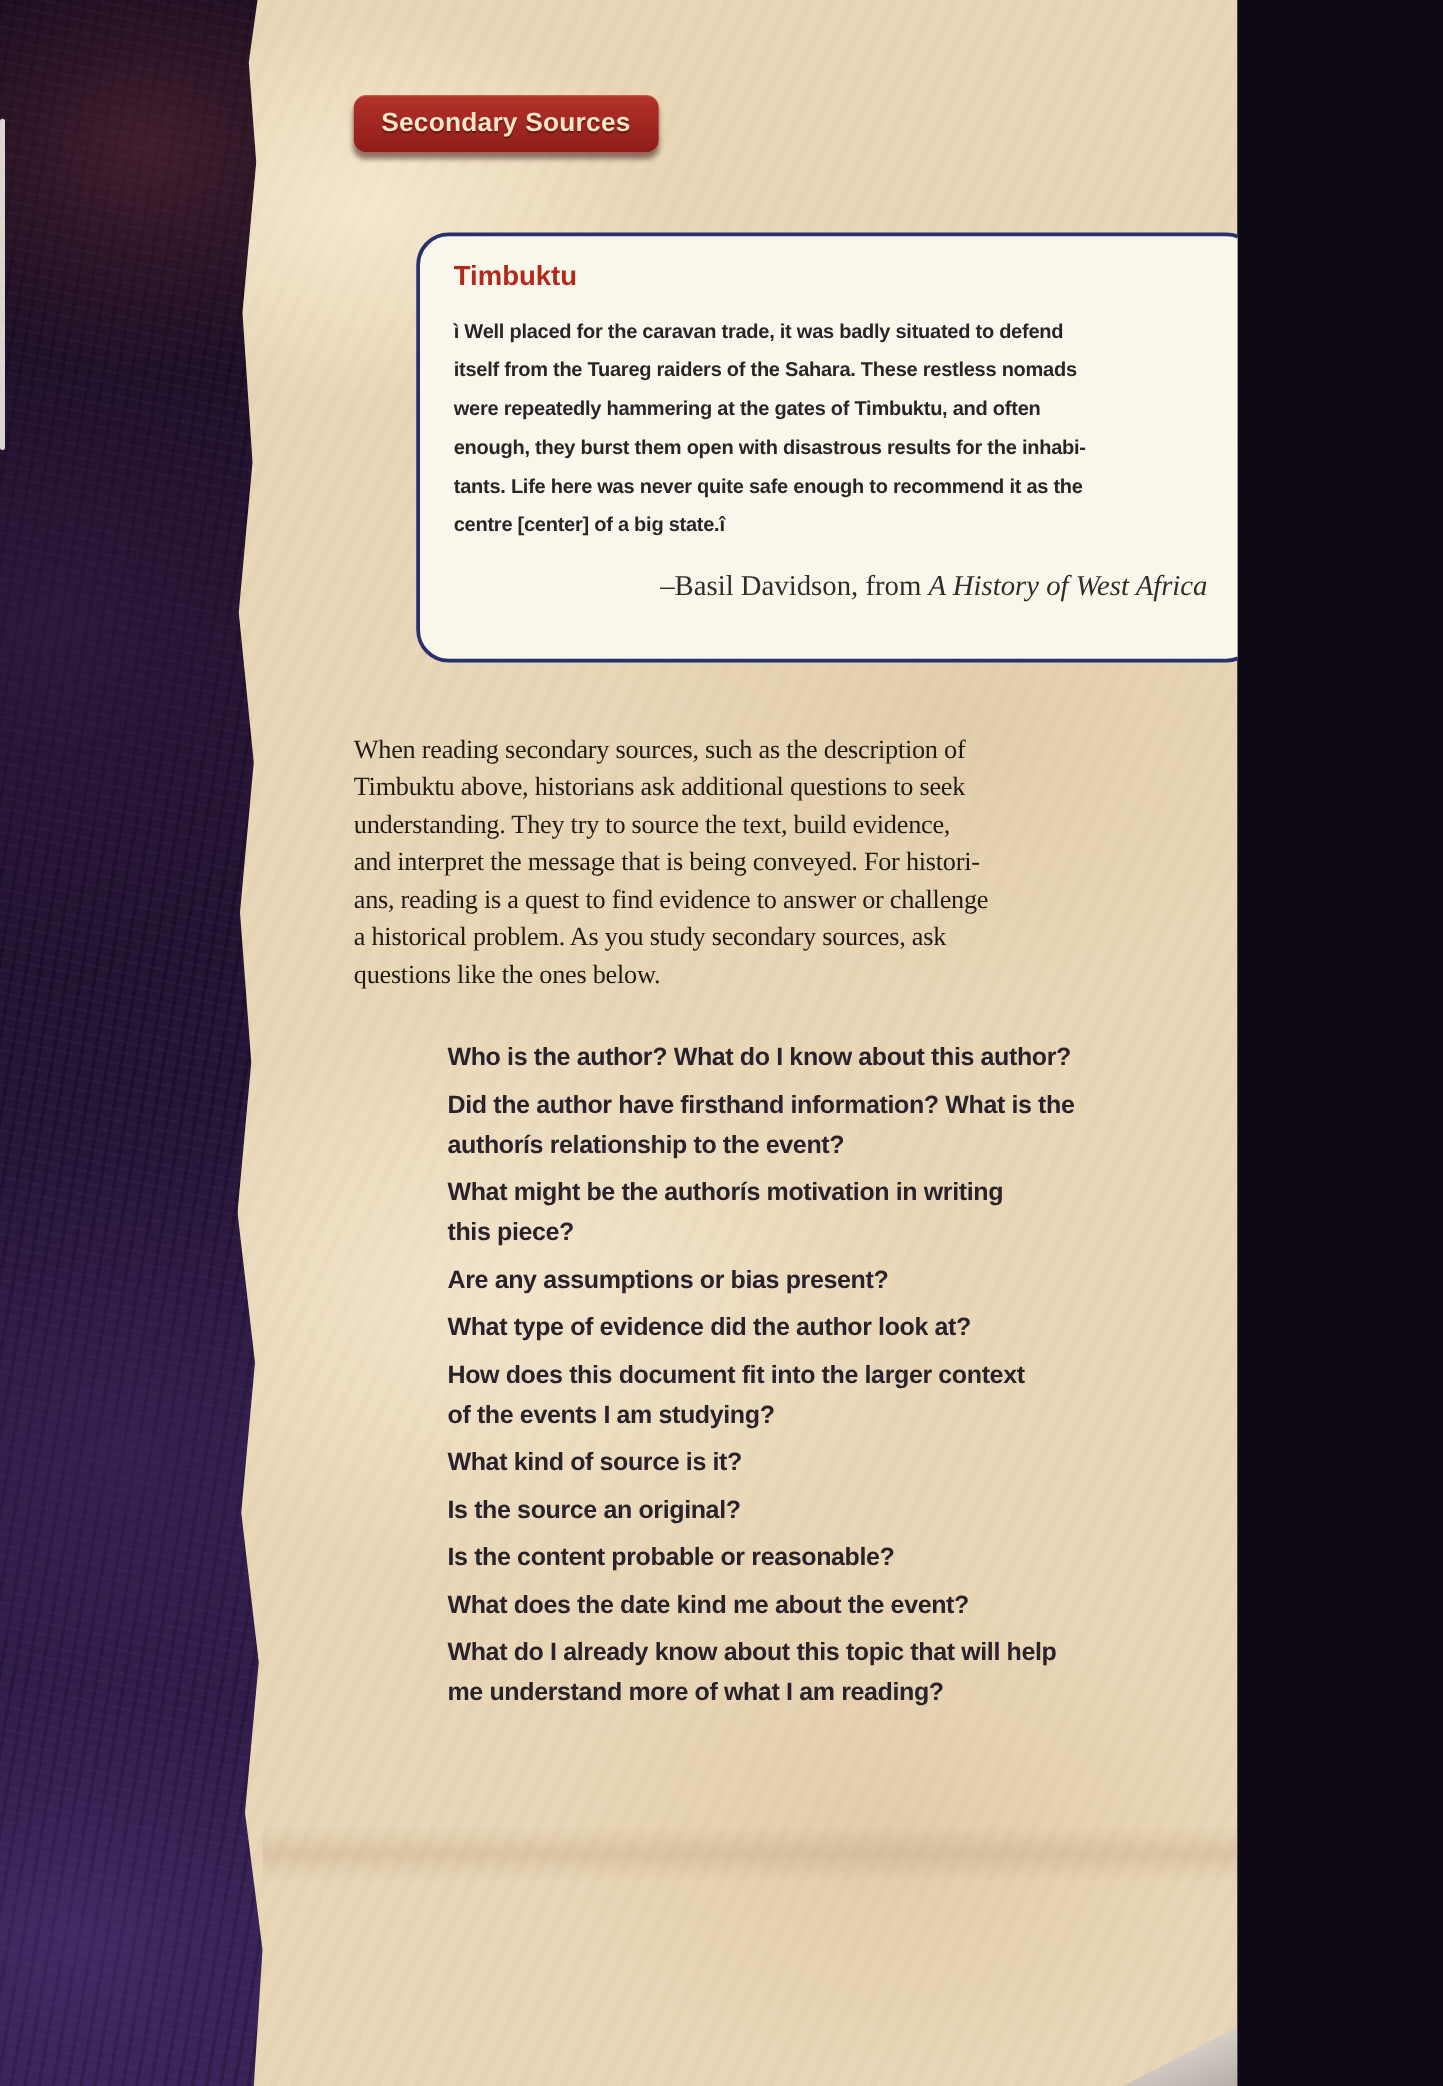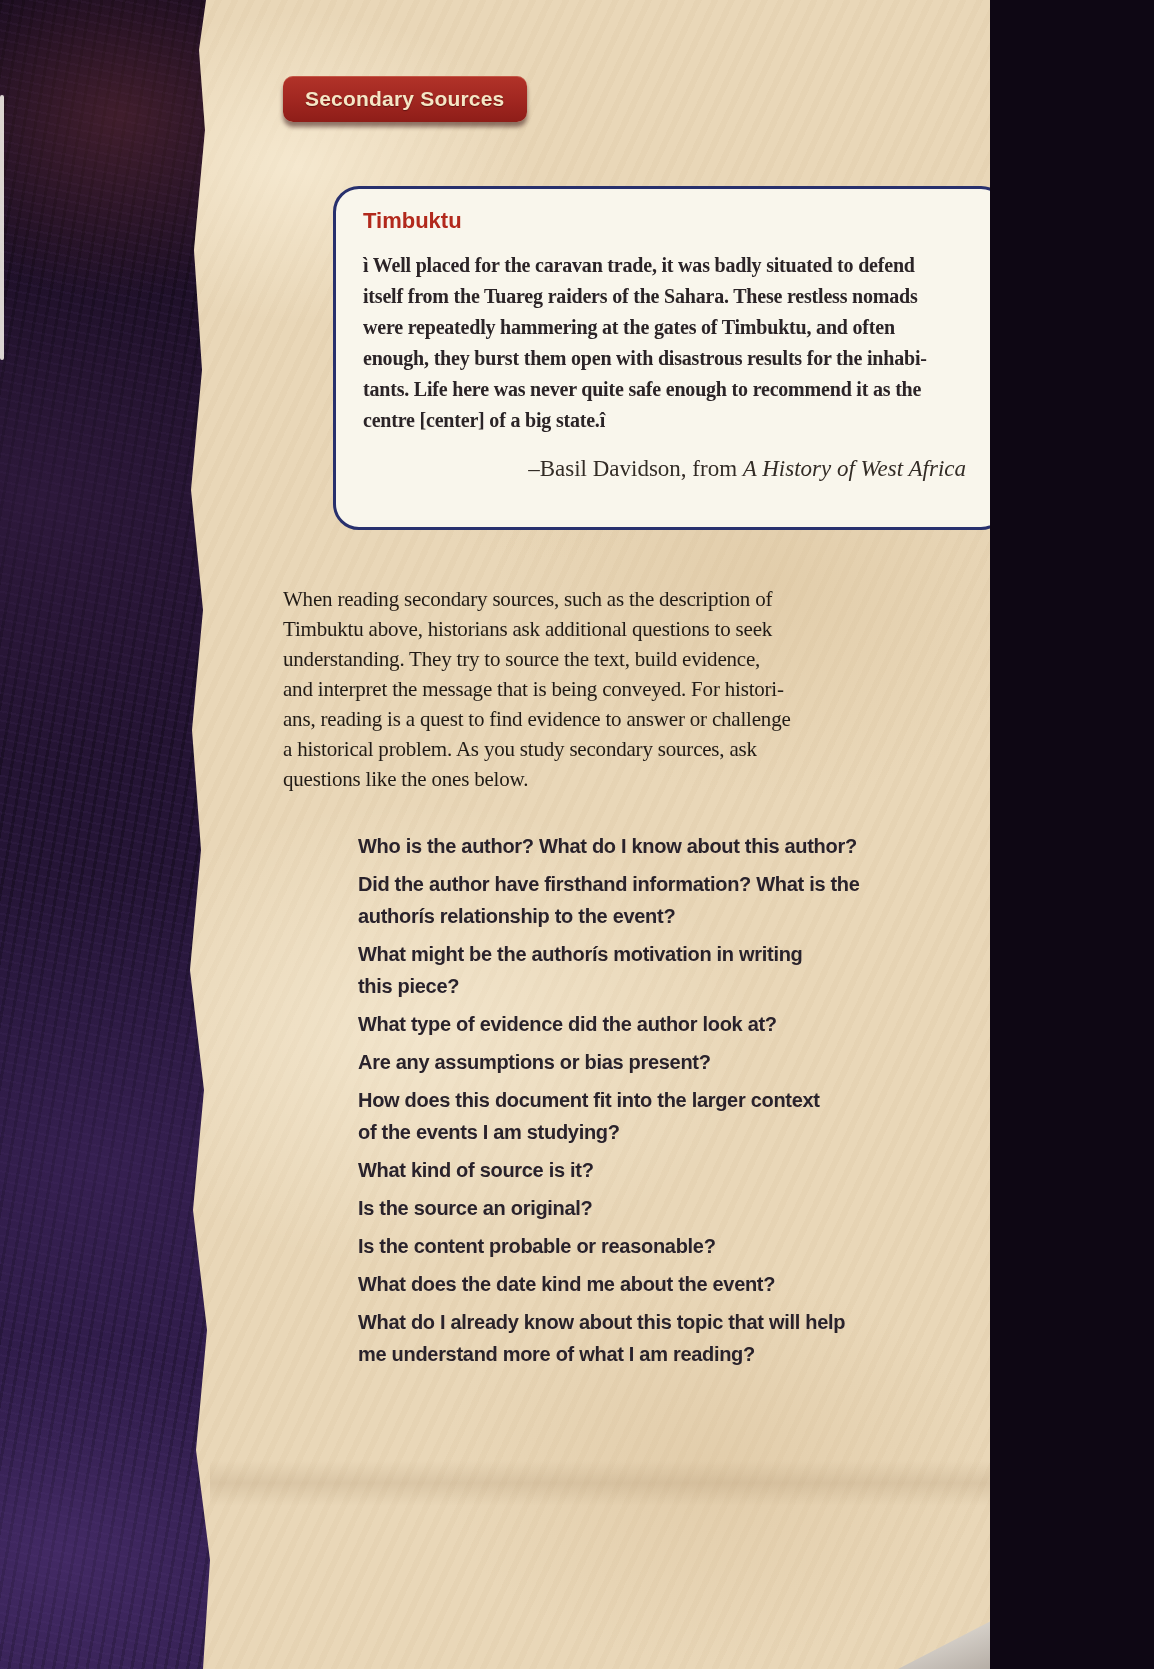--- a/index.html
+++ b/index.html
@@ -92,23 +92,23 @@
     padding:19px 36px 0 27px;
   }
   .quote-title{
     margin:0;
     color:#b2291c;font-size:22px;font-weight:700;line-height:26px;
     font-family:"Liberation Sans",sans-serif;
   }
   .quote-text{
     margin:16px 0 0 0;
     white-space:pre-line;
-    color:#2b2427;font-size:20px;font-weight:700;
+    color:#2b2427;font-size:16px;font-weight:700;
     line-height:31px;letter-spacing:-0.2px;
-    font-family:Liberation Serif, serif;
+    font-family:Liberation Sans, sans-serif;
   }
   .attribution{
     margin:20px 2px 0 0;
     text-align:right;
     color:#332c26;font-size:23px;
     font-family:"Liberation Serif",serif;
   }
   .attribution em{font-style:italic;}
   
   .body-para{
@@ -166,22 +166,22 @@
 ans, reading is a quest to find evidence to answer or challenge
 a historical problem. As you study secondary sources, ask
 questions like the ones below.</p>
 
   <div class="questions">
     <p class="question">Who is the author? What do I know about this author?</p>
     <p class="question">Did the author have firsthand information?  What is the
 authorís relationship to the event?</p>
     <p class="question">What might be the authorís motivation in writing
 this piece?</p>
+    <p class="question">Are any assumptions or bias present?</p>
     <p class="question">What type of evidence did the author look at?</p>
-    <p class="question">Are any assumptions or bias present?</p>
     <p class="question">How does this document fit into the larger context
 of the events I am studying?</p>
     <p class="question">What kind of source is it?</p>
     <p class="question">Is the source an original?</p>
     <p class="question">Is the content probable or reasonable?</p>
     <p class="question">What does the date kind me about the event?</p>
     <p class="question">What do I already know about this topic that will help
 me understand more of what I am reading?</p>
   </div>
 

